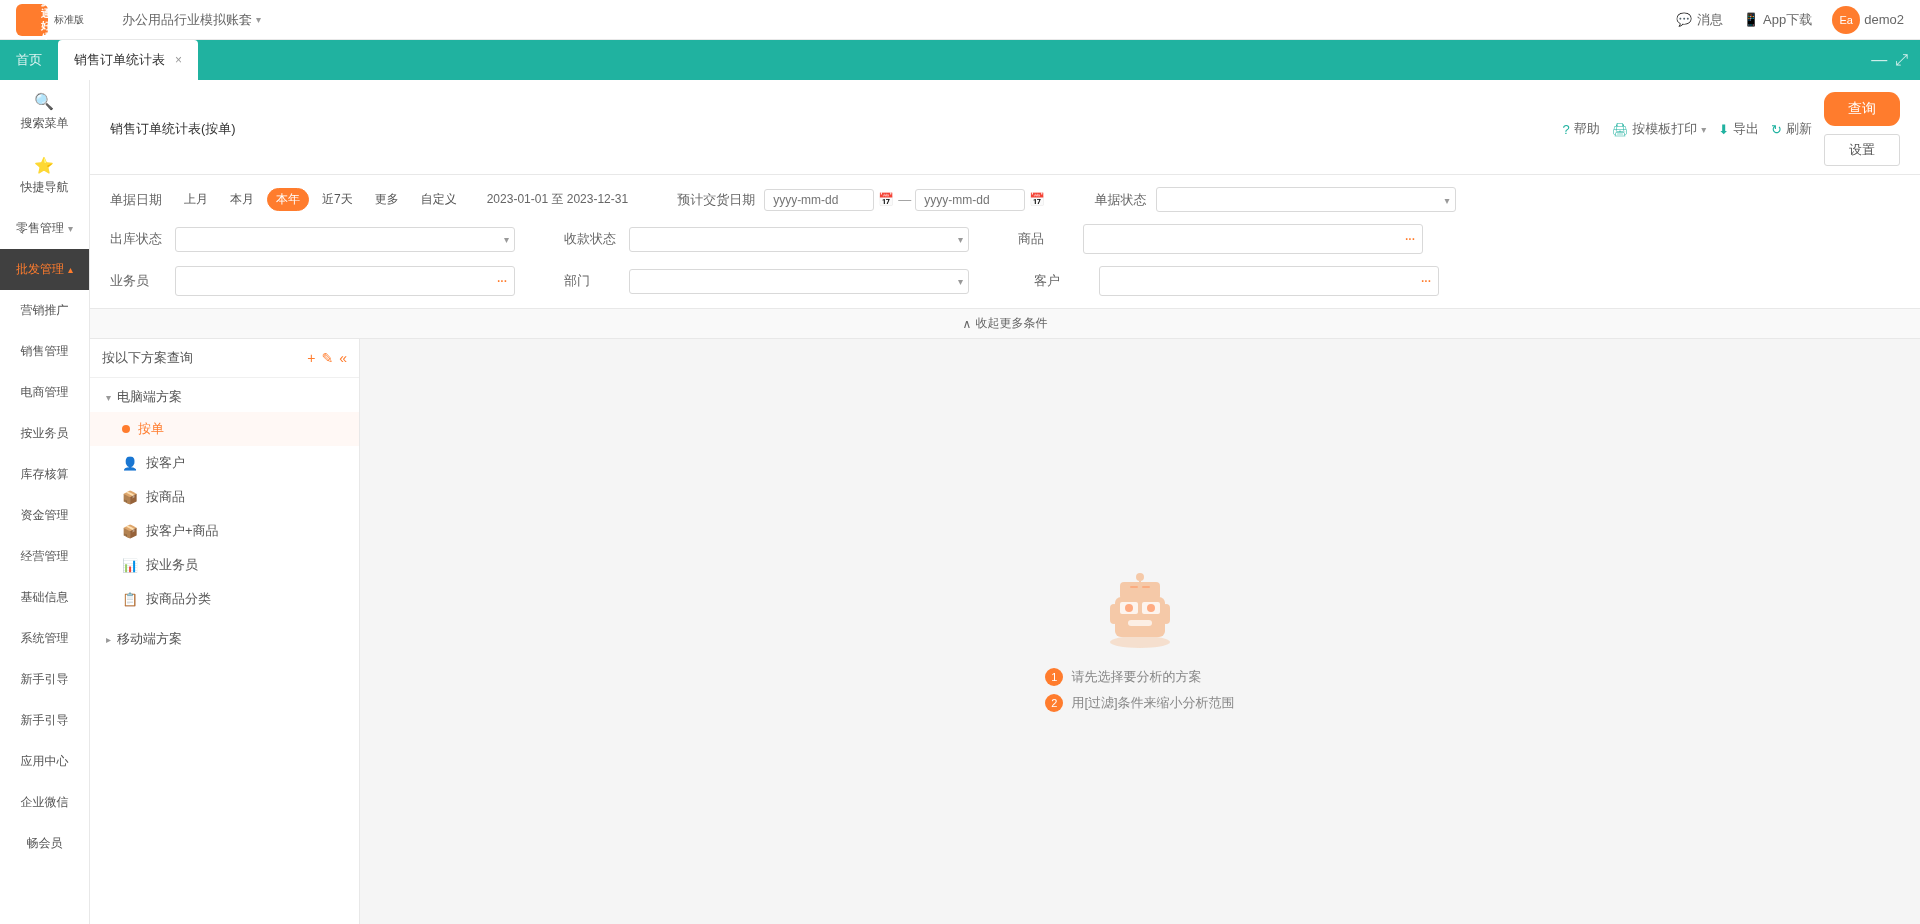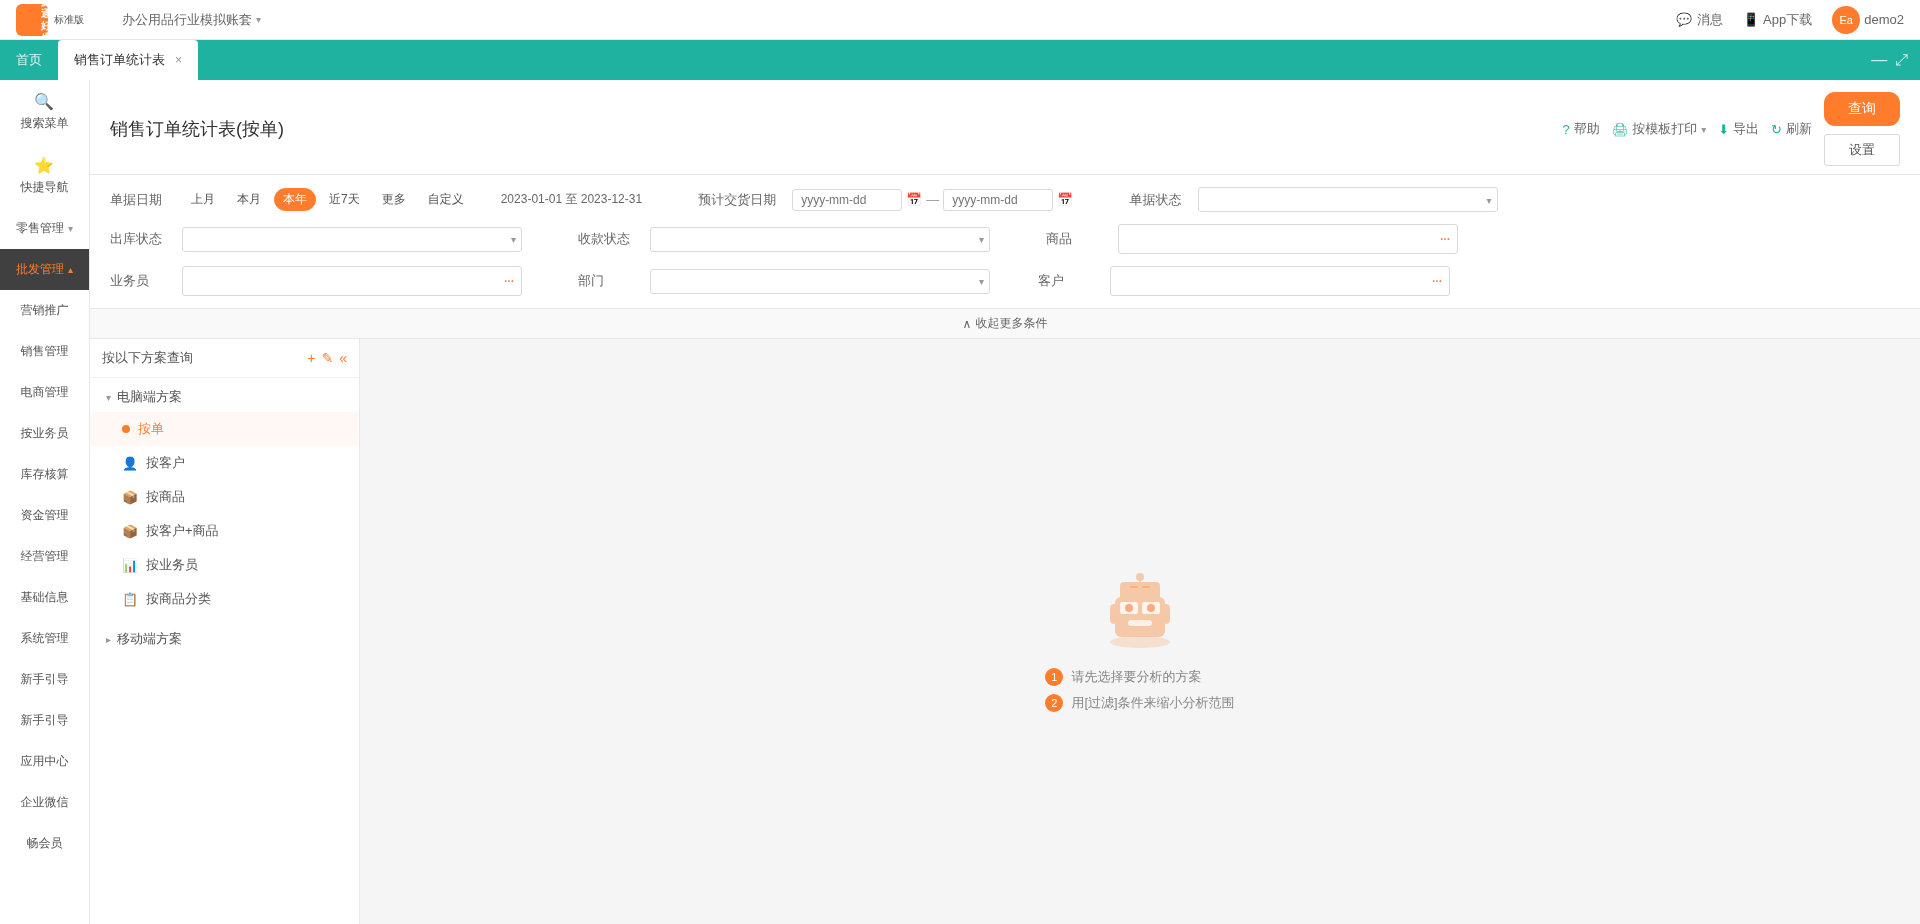--- a/index.html
+++ b/index.html
@@ -33,27 +33,27 @@
     .sidebar-item { padding: 12px 0; display: flex; flex-direction: column; align-items: center; gap: 4px; cursor: pointer; color: #555; font-size: 12px; border-bottom: none; }
     .sidebar-item .s-icon { font-size: 16px; }
     .sidebar-item.has-arrow { flex-direction: row; justify-content: center; gap: 4px; }
     .sidebar-item.has-arrow .arrow { font-size: 10px; color: #999; }
 
     
     .content-area { flex: 1; display: flex; flex-direction: column; overflow: hidden; }
 
     
     .page-header { background: #fff; padding: 12px 20px 8px 20px; border-bottom: 1px solid #e8e8e8; display: flex; align-items: center; justify-content: space-between; flex-shrink: 0; }
-    .page-title { font-size: 18px; font-weight: 500; color: #333; }
+    .page-title { font-size: 13px; font-weight: 500; color: #333; }
     .page-actions { display: flex; align-items: center; gap: 12px; }
     .page-action-btn { display: flex; align-items: center; gap: 4px; color: #666; font-size: 13px; cursor: pointer; }
 
     
     .filter-panel { background: #fff; padding: 12px 20px; border-bottom: 1px solid #e8e8e8; flex-shrink: 0; }
-    .filter-row { display: flex; align-items: center; gap: 16px; margin-bottom: 12px; }
+    .filter-row { display: flex; align-items: center; gap: 9px; margin-bottom: 12px; }
     .filter-row:last-child { margin-bottom: 0; }
     .filter-label { color: #666; font-size: 13px; white-space: nowrap; min-width: 56px; }
     .date-shortcut-group { display: flex; align-items: center; gap: 4px; }
     .date-shortcut { padding: 2px 8px; border-radius: 3px; cursor: pointer; font-size: 12px; color: #555; border: 1px solid transparent; }
     .date-shortcut.active { background: #ff7c2d; color: white; border-color: #ff7c2d; border-radius: 12px; }
     .date-range { display: flex; align-items: center; gap: 4px; color: #999; font-size: 12px; margin-left: 8px; }
     .date-input { border: 1px solid #d9d9d9; border-radius: 3px; padding: 3px 8px; font-size: 12px; color: #bbb; width: 120px; }
     .filter-select { border: 1px solid #d9d9d9; border-radius: 3px; padding: 4px 24px 4px 8px; font-size: 13px; color: #555; background: #fff; appearance: none; cursor: pointer; min-width: 160px; position: relative; }
     .select-wrapper { position: relative; display: inline-block; }
     .select-wrapper .chevron { position: absolute; right: 6px; top: 50%; transform: translateY(-50%); color: #999; font-size: 10px; pointer-events: none; }
@@ -285,21 +285,21 @@
           <input type="text" style="flex: 1 1 0%; border: none; outline: none; font-size: 13px;">
           <span style="color:#ff7c2d; cursor:pointer; font-size:16px; letter-spacing:-2px;">···</span>
         </div>
 
         <span style="margin-left:40px;" class="filter-label">部门</span>
         <div class="select-wrapper" style="flex:1; max-width:340px;">
           <select class="filter-select" style="width:100%;"></select>
           <span class="chevron">▾</span>
         </div>
 
-        <span style="margin-left:32px;" class="filter-label">客户</span>
+        <span style="margin-left:56px;" class="filter-label">客户</span>
         <div style="flex:1; max-width:340px; display:flex; align-items:center; border:1px solid #d9d9d9; border-radius:3px; padding:0 8px; height:30px;">
           <input type="text" style="flex: 1 1 0%; border: none; outline: none; font-size: 13px;">
           <span style="color:#ff7c2d; cursor:pointer; font-size:16px; letter-spacing:-2px;">···</span>
         </div>
       </div>
     </div>
 
     <div class="collapse-bar">
       <div class="collapse-btn">
         <span>∧</span>

